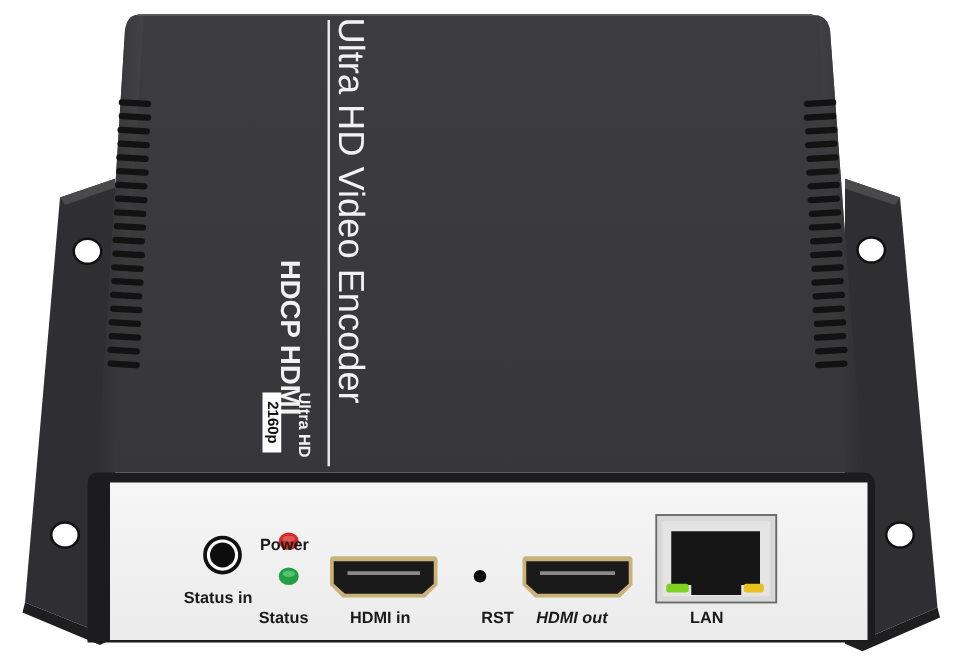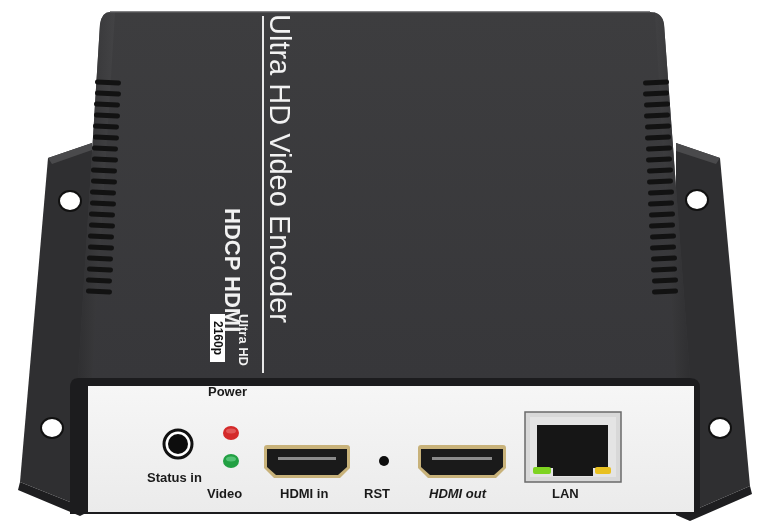--- a/index.html
+++ b/index.html
@@ -154,20 +154,20 @@
       <rect x="595" y="467" width="16" height="7" rx="2" fill="#e8c020"></rect>
     </g>
   </svg>
 
   <div class="divider-line"></div>
   <div class="top-text title-main">Ultra HD Video Encoder</div>
   <div class="top-text title-sub">HDCP HDMI</div>
   <div class="badge-ultra">Ultra HD</div>
   <div class="badge-2160">2160p</div>
 
-  <div class="panel-label" style="left:208px; top:384px;">Power</div>
+  <div class="panel-label" style="left:208px; top:428px;">Power</div>
   <div class="panel-label" style="left:147px; top:470px;">Status in</div>
-  <div class="panel-label" style="left:207px; top:486px;">Video</div>
+  <div class="panel-label" style="left:207px; top:486px;">Status</div>
   <div class="panel-label" style="left:280px; top:486px;">HDMI in</div>
-  <div class="panel-label" style="left:364px; top:486px;">RST</div>
+  <div class="panel-label" style="left:385px; top:486px;">RST</div>
   <div class="panel-label" style="left:429px; top:486px;font-style:italic;">HDMI out</div>
   <div class="panel-label" style="left:552px; top:486px;">LAN</div>
 </div>
 
 </body></html>

